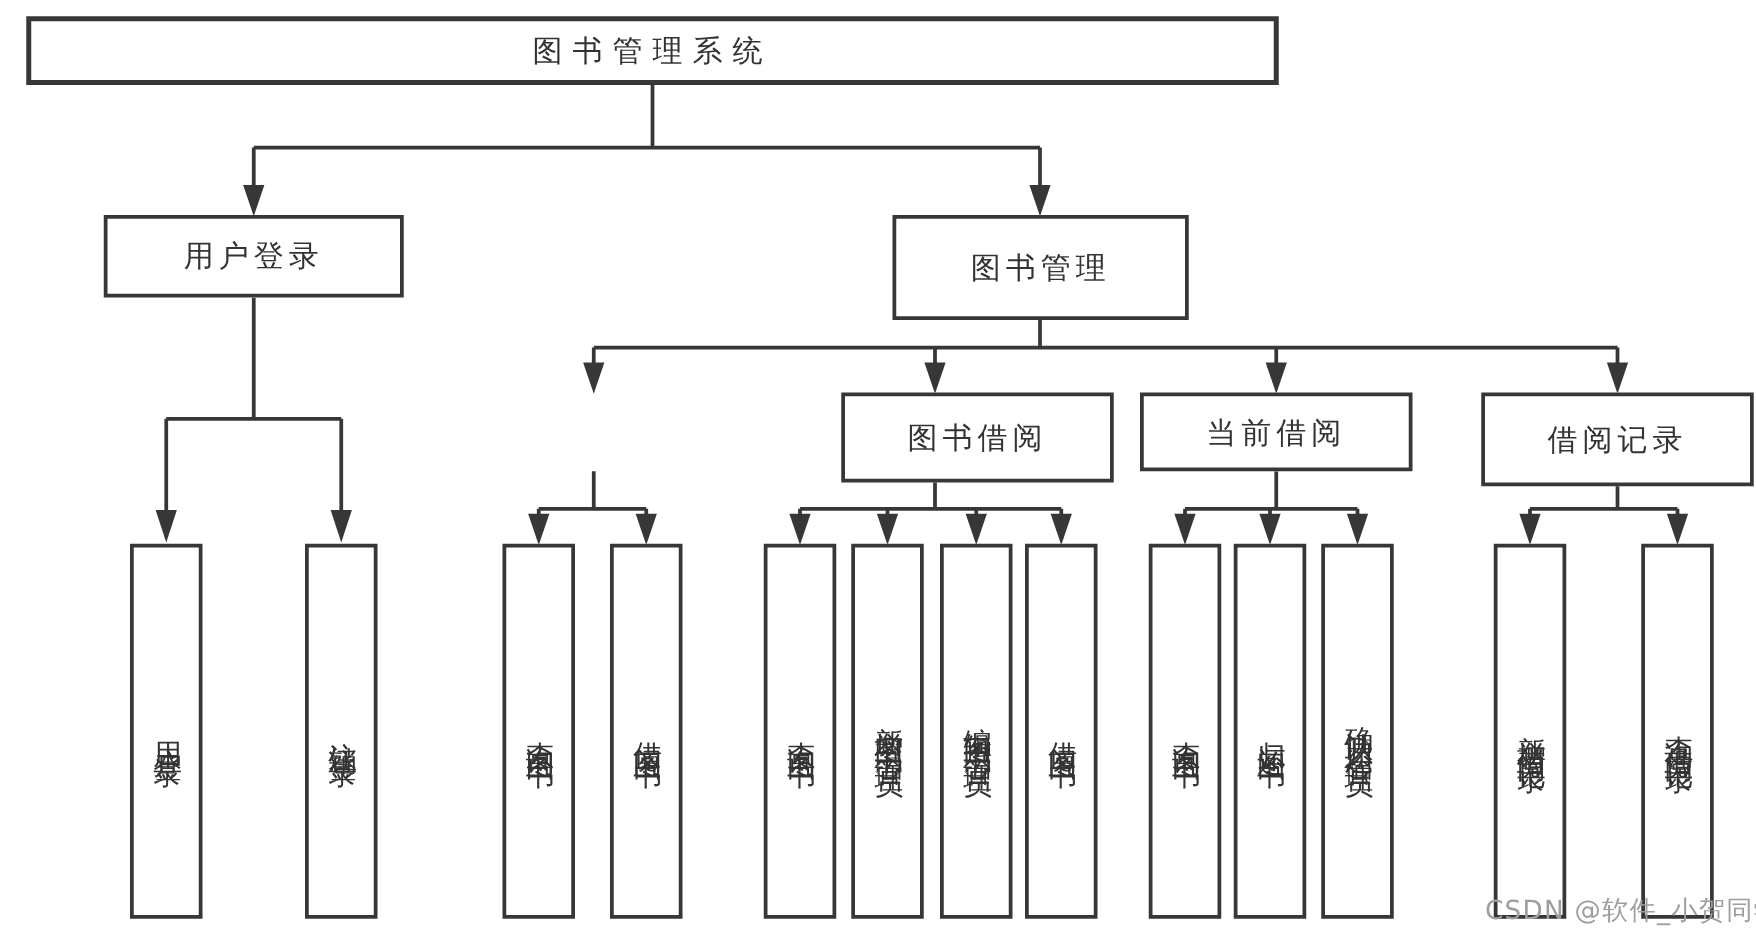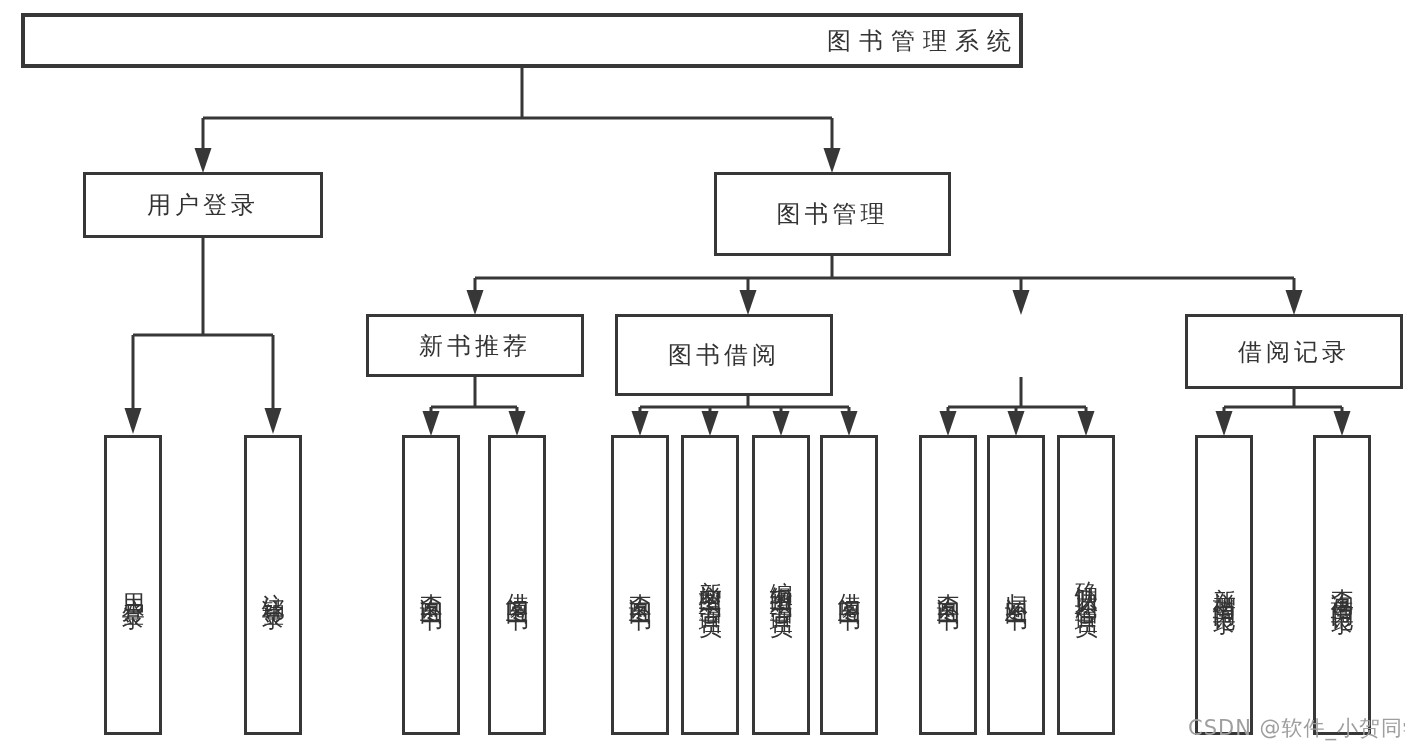--- a/index.html
+++ b/index.html
@@ -40,21 +40,21 @@
     position: absolute;
     box-sizing: border-box;
     border: 3px solid var(--line);
     background: var(--background);
     color: var(--text);
     display: flex;
     align-items: center;
     justify-content: center;
     z-index: 1;
   }
-  .box.root { border-width: 4px; justify-content: flex-end; }
+  .box.root { border-width: 4px; }
   .hlabel {
     font-size: 24px;
     letter-spacing: 4px;
     white-space: nowrap;
   }
   .root .hlabel { letter-spacing: 8px; }
   .vtext {
     writing-mode: vertical-rl;
     text-orientation: mixed;
     font-size: 23px;
@@ -124,25 +124,25 @@
     <span class="hlabel">图书管理系统</span>
   </div>
 
   <div class="box" style="left:83px; top:172px; width:240px; height:66px;">
     <span class="hlabel">用户登录</span>
   </div>
   <div class="box" style="left:714px; top:172px; width:237px; height:84px;">
     <span class="hlabel">图书管理</span>
   </div>
 
-  <div class="box" style="left:366px; top:314px; width:218px; height:63px;">
-    <span class="hlabel">新书推荐</span>
+  <div class="box" style="left:673px; top:314px; width:218px; height:72px;">
+    <span class="hlabel">图书借阅</span>
   </div>
-  <div class="box" style="left:615px; top:314px; width:218px; height:82px;">
-    <span class="hlabel">图书借阅</span>
+  <div class="box" style="left:912px; top:314px; width:218px; height:63px;">
+    <span class="hlabel">当前借阅</span>
   </div>
   <div class="box" style="left:1185px; top:314px; width:218px; height:75px;">
     <span class="hlabel">借阅记录</span>
   </div>
 
   <div class="box" style="left:104px; top:435px; width:58px; height:300px;">
     <span class="vtext">用户登录</span>
   </div>
   <div class="box" style="left:244px; top:435px; width:58px; height:300px;">
     <span class="vtext">注销登录</span>

